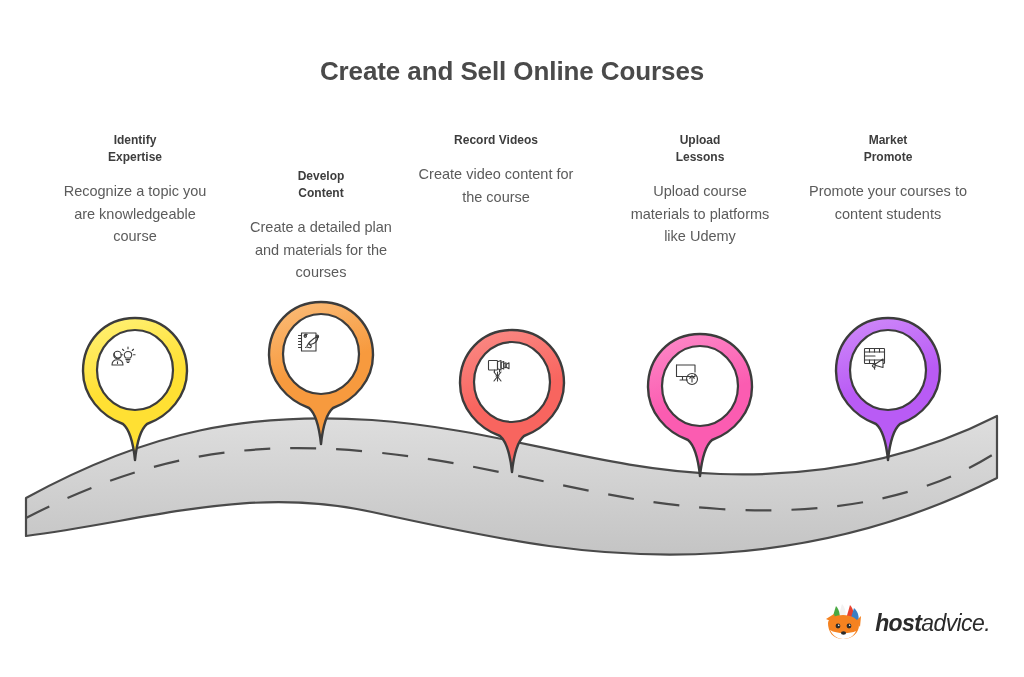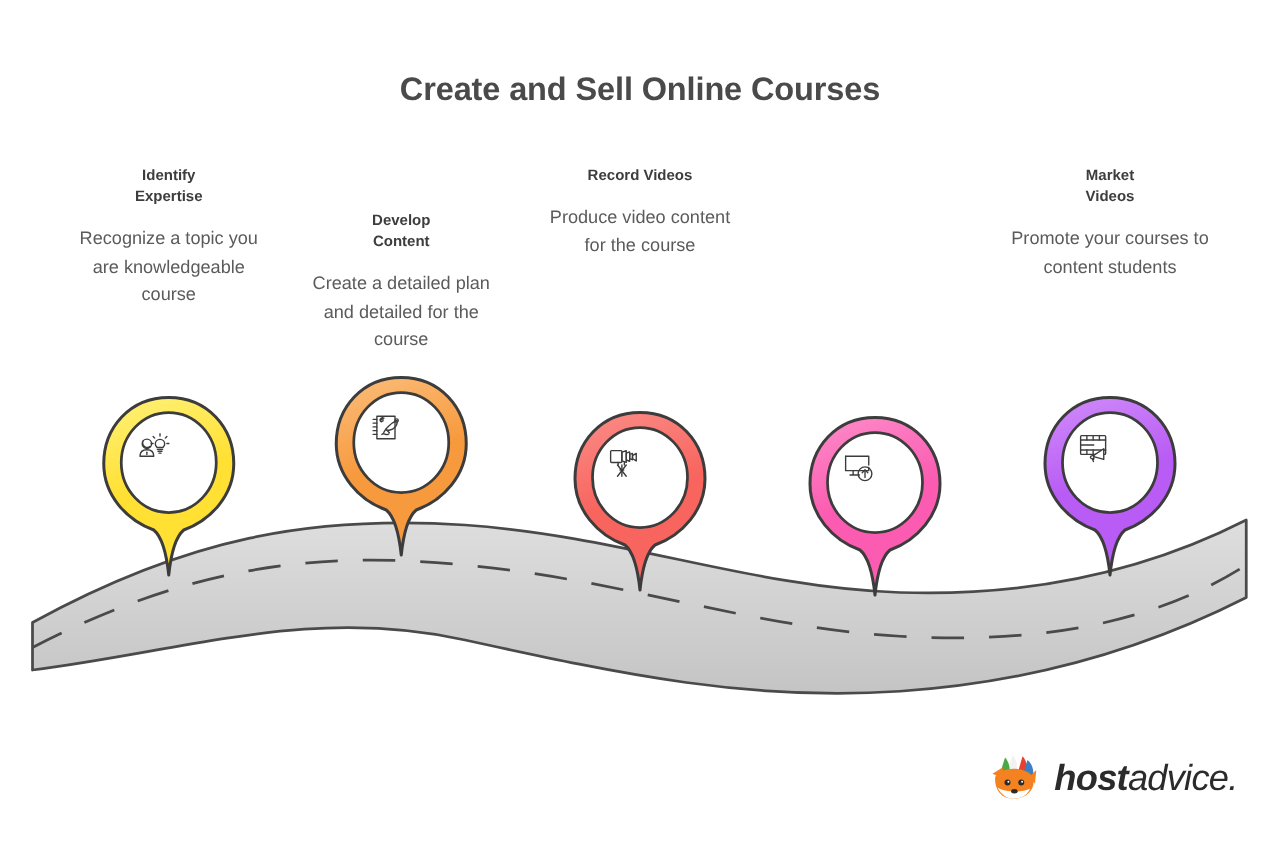--- a/index.html
+++ b/index.html
@@ -71,21 +71,21 @@
   .logo {
     position: absolute;
     right: 34px;
     bottom: 34px;
     display: flex;
     align-items: center;
     gap: 9px;
   }
   .logo-mark { width: 46px; height: 40px; display: block; }
   .logo-text {
-    font-size: 29px;
+    font-size: 23px;
     letter-spacing: -0.6px;
     font-style: italic;
     color: #2b2b2b;
     line-height: 1;
     white-space: nowrap;
   }
   .logo-text .b { font-weight: bold; }
   .logo-text .n { font-weight: normal; }
 </style>
 </head>
@@ -97,29 +97,34 @@
 
   <div class="columns" id="columns">
       <div class="col" style="left: 57px; width: 156px;">
         <div class="col-heading">Identify
 Expertise</div>
         <div class="col-body">Recognize a topic you are knowledgeable course</div>
       </div>
       <div class="col" style="left: 237px; width: 168px; margin-top: 36px;">
         <div class="col-heading">Develop
 Content</div>
-        <div class="col-body">Create a detailed plan and detailed for the course</div>
-      </div>
-      <div class="col" style="left: 432px; width: 160px;">
+        <div class="col-body">Create a detailed plan and materials for the courses</div>
+      </div>
+      <div class="col" style="left: 416px; width: 160px;">
         <div class="col-heading">Record Videos</div>
-        <div class="col-body">Produce video content for the course</div>
+        <div class="col-body">Create video content for the course</div>
+      </div>
+      <div class="col" style="left: 622px; width: 156px;">
+        <div class="col-heading">Upload
+Lessons</div>
+        <div class="col-body">Upload course materials to platforms like Udemy</div>
       </div>
       <div class="col" style="left: 804px; width: 168px;">
         <div class="col-heading">Market
-Videos</div>
+Promote</div>
         <div class="col-body">Promote your courses to content students</div>
       </div>
     </div>
 
   <svg class="road-layer" id="road-layer" viewBox="0 0 1024 677" xmlns="http://www.w3.org/2000/svg">
     <defs>
       <linearGradient id="roadGrad" x1="0" y1="0" x2="0" y2="1">
         <stop offset="0%" stop-color="#DEDEDE"></stop>
         <stop offset="100%" stop-color="#C4C4C4"></stop>
       </linearGradient>

